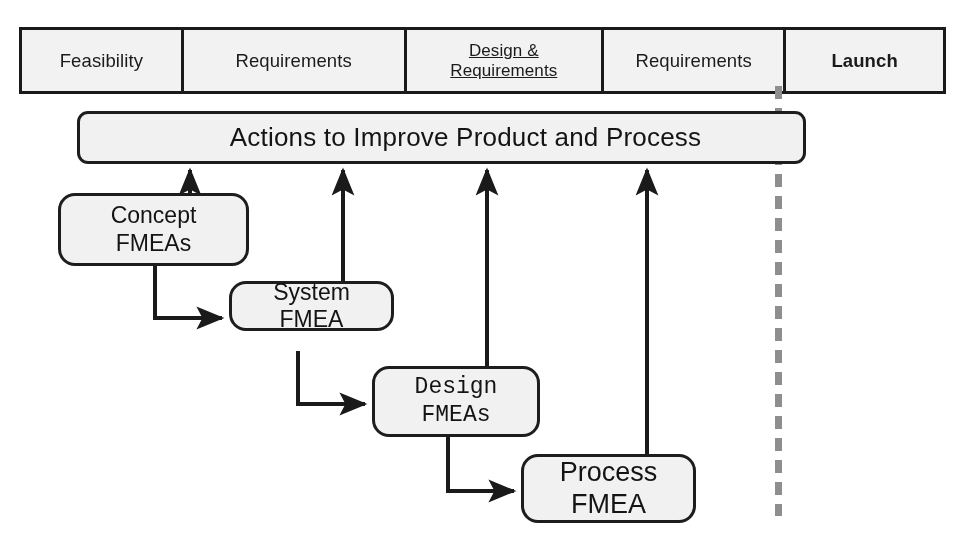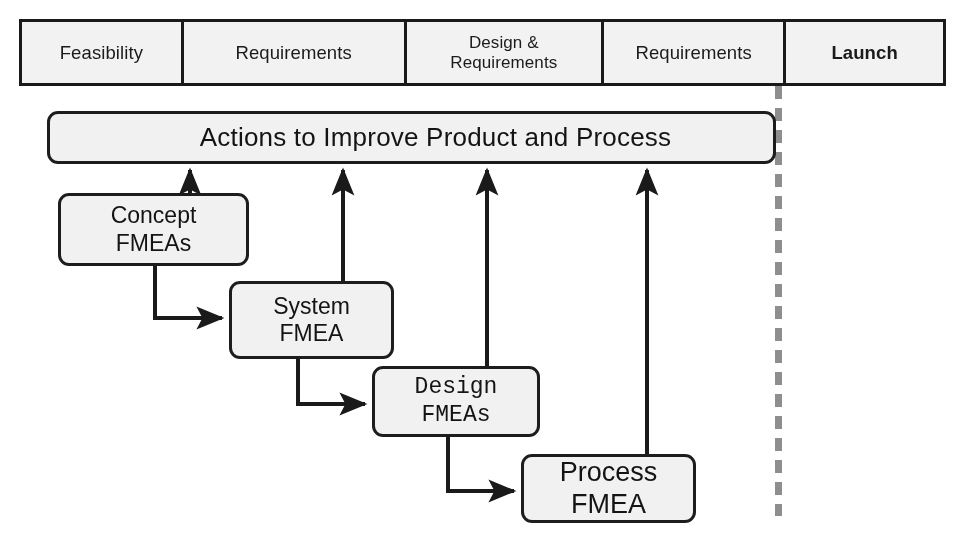--- a/index.html
+++ b/index.html
@@ -16,21 +16,21 @@
     width: 966px;
     height: 538px;
     background: #ffffff;
     overflow: hidden;
   }
 
   
   .phase-bar {
     position: absolute;
     left: 19px;
-    top: 19px;
+    top: 27px;
     width: 927px;
     height: 67px;
     border: 3px solid #1a1a1a;
     box-sizing: border-box;
     background: #f2f2f2;
     display: flex;
   }
   .phase-cell {
     position: relative;
     height: 100%;
@@ -48,54 +48,54 @@
   }
   .phase-cell:last-child { border-right: none; font-weight: bold; }
   .phase-cell span { display: block; }
 
   
   .rbox {
     position: absolute;
     box-sizing: border-box;
     background: #f1f1f1;
     border: 3px solid #1d1d1d;
-    border-radius: 11px;
+    border-radius: 17px;
     display: flex;
     align-items: center;
     justify-content: center;
     text-align: center;
     color: #141414;
     line-height: 1.18;
     z-index: 3;
   }
   .rbox .lines { display: block; }
   .rbox .lines span { display: block; }
 
   #actions-box {
-    left: 47px;
+    left: 77px;
     top: 111px;
     width: 729px;
     height: 53px;
     border-radius: 11px;
     font-size: 26px;
     letter-spacing: 0.2px;
     padding-left: 48px;
   }
   #concept-box {
     left: 58px;
     top: 193px;
     width: 191px;
     height: 73px;
     font-size: 23px;
   }
   #system-box {
     left: 229px;
     top: 281px;
     width: 165px;
-    height: 78px;
+    height: 50px;
     font-size: 23px;
   }
   #design-box {
     left: 372px;
     top: 366px;
     width: 168px;
     height: 71px;
     font-size: 23px;
     font-family: Liberation Mono, monospace;
   }
@@ -143,21 +143,21 @@
   <div class="phase-bar">
 
     <div class="phase-cell" style="width:167px;">
       <span>Feasibility</span>
     </div>
 
     <div class="phase-cell" style="width:230px;">
       <span>Requirements</span>
     </div>
 
-    <div class="phase-cell" style="width:204px; font-size:17px;">
+    <div class="phase-cell" style="width:204px; font-size:17px;text-decoration:underline;">
       <span class="lines">
         <span>Design &amp;</span>
         <span>Requirements</span>
       </span>
     </div>
 
     <div class="phase-cell" style="width:188px;">
       <span>Requirements</span>
     </div>
 

